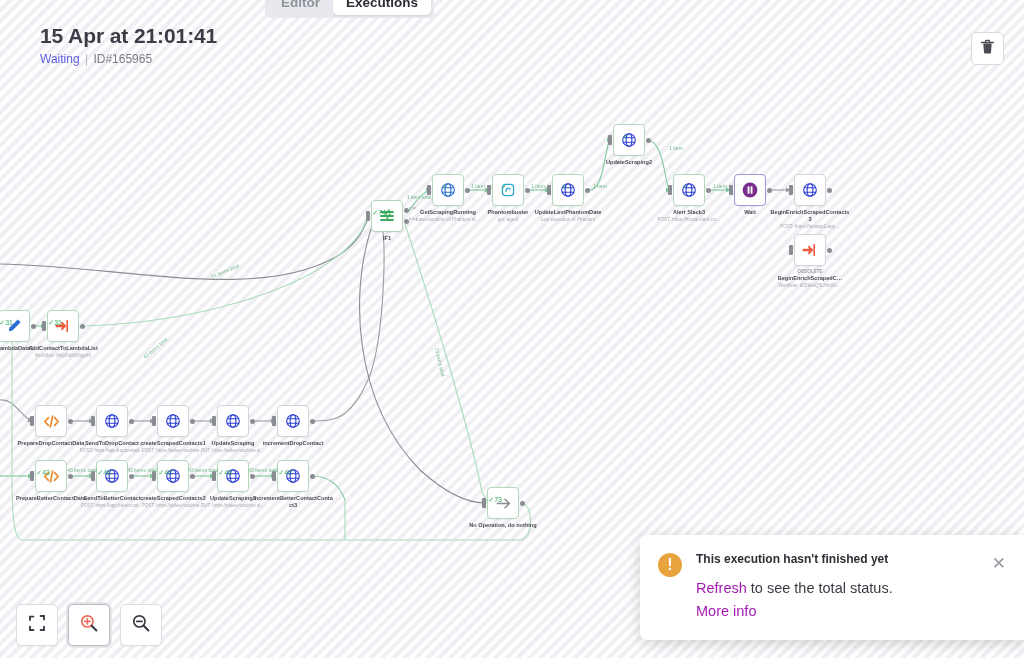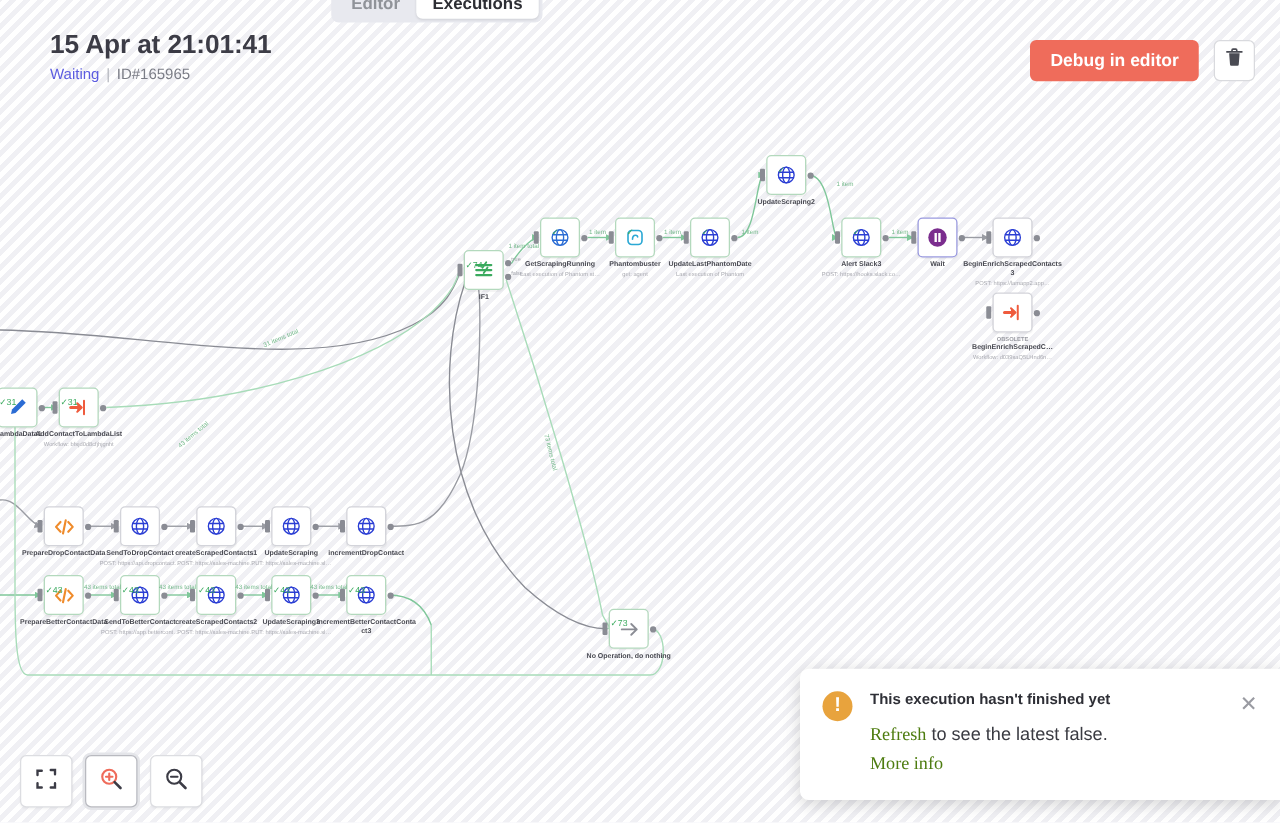--- a/index.html
+++ b/index.html
@@ -233,21 +233,21 @@
     color: #2e2f36;
     line-height: 1.35;
     padding-right: 14px;
   }
   #toast-msg {
     margin-top: 10px;
     font-size: 14.5px;
     color: #3a3b42;
     line-height: 1.55;
   }
-  .toast-link { color: #4d7c0f; cursor: pointer; font-family: Liberation Serif, serif; }
+  .toast-link { color: #a21caf; cursor: pointer; }
   #toast-close {
     flex: 0 0 auto;
     font-size: 17px;
     color: #9a9ba2;
     cursor: pointer;
     line-height: 1;
     margin-top: 4px;
   }
 
   
@@ -623,38 +623,37 @@
 <div id="header-left">
   <div id="exec-title">15 Apr at 21:01:41</div>
   <div id="exec-sub">
     <span id="exec-status">Waiting</span>
     <span id="exec-sep">|</span>
     <span>ID#165965</span>
   </div>
 </div>
 
 <div id="header-right">
-  <button id="debug-btn">Debug in editor</button>
   <div id="delete-btn">
     <span>
       <svg width="15" height="16" viewBox="0 0 15 16">
         <path d="M1.5 3.5h12" stroke="#4a4b53" stroke-width="1.3" stroke-linecap="round"></path>
         <path d="M5.6 3.3V2.1a.8.8 0 0 1 .8-.8h2.2a.8.8 0 0 1 .8.8v1.2" stroke="#4a4b53" stroke-width="1.3" fill="none"></path>
         <path d="M3.3 4.6h8.4l-.7 9a1 1 0 0 1-1 .95H5a1 1 0 0 1-1-.95z" fill="#4a4b53"></path>
       </svg>
     </span>
   </div>
 </div>
 
 <div id="toast">
   <div id="toast-icon">!</div>
   <div id="toast-body">
     <div id="toast-title">This execution hasn't finished yet</div>
     <div id="toast-msg">
-      <span class="toast-link">Refresh</span><span> to see the latest false.</span><br>
+      <span class="toast-link">Refresh</span><span> to see the total status.</span><br>
       <span class="toast-link">More info</span>
     </div>
   </div>
   <div id="toast-close">✕</div>
 </div>
 
 <div id="zoom-controls">
   <div class="zoom-btn">
     <span>
       <svg width="18" height="18" viewBox="0 0 18 18" fill="none" stroke="#3c3c46" stroke-width="1.9" stroke-linecap="round">

